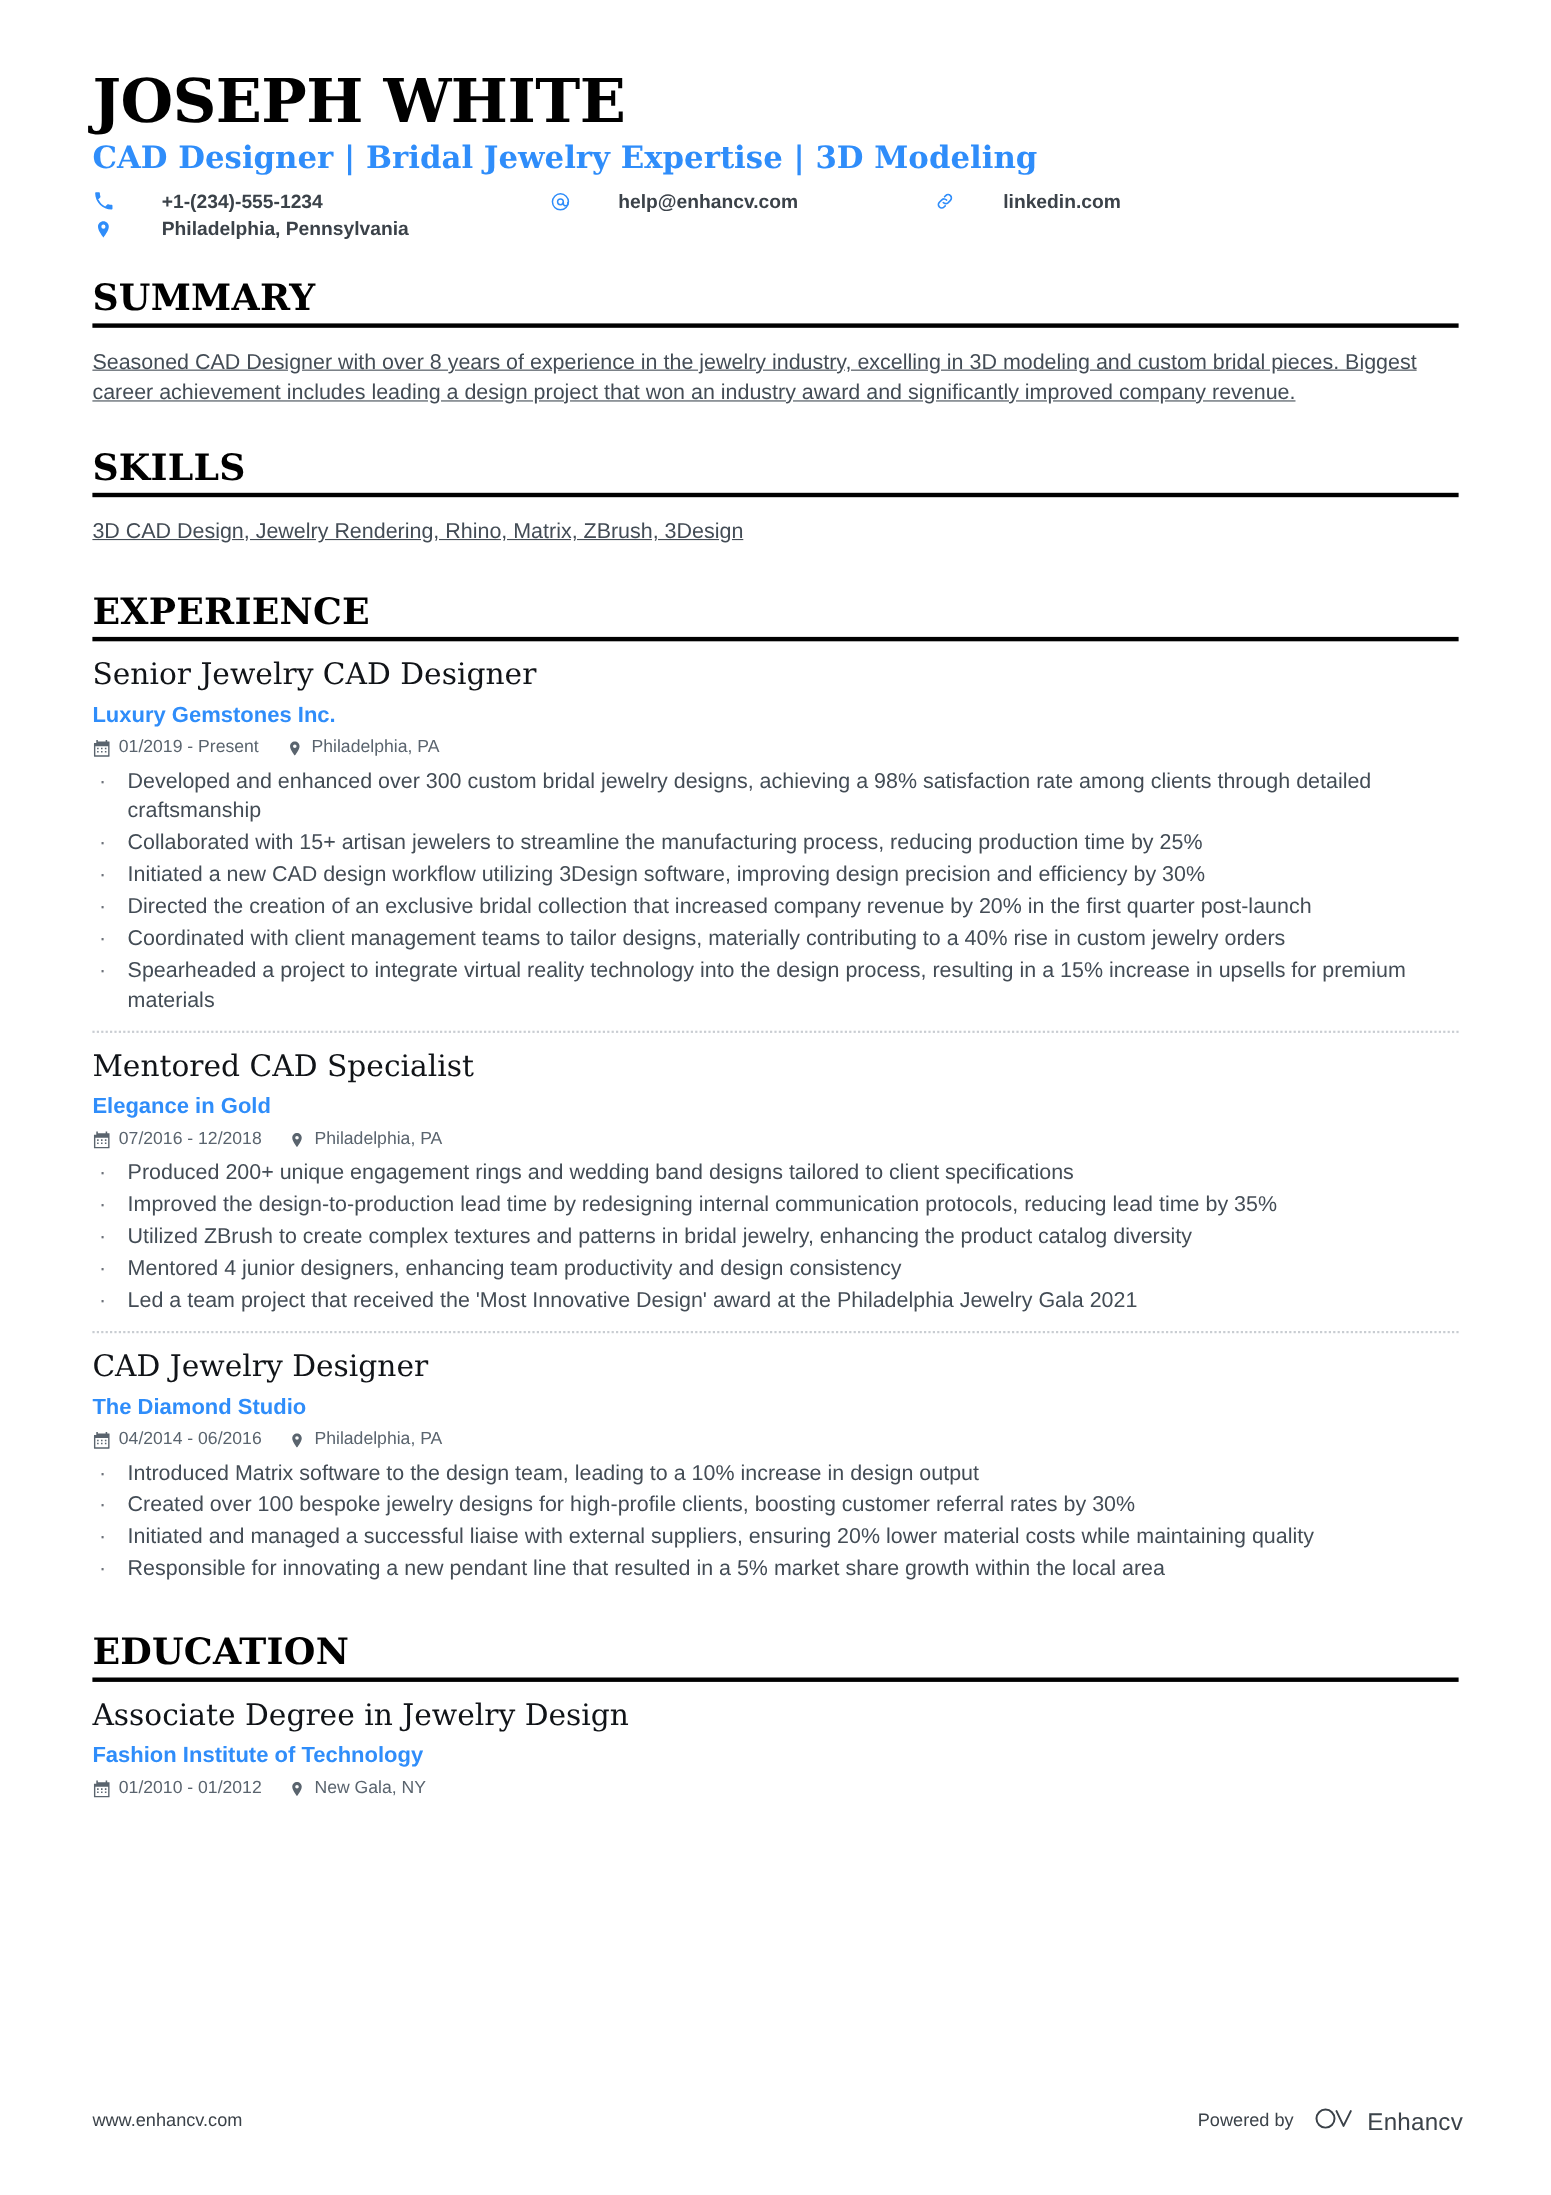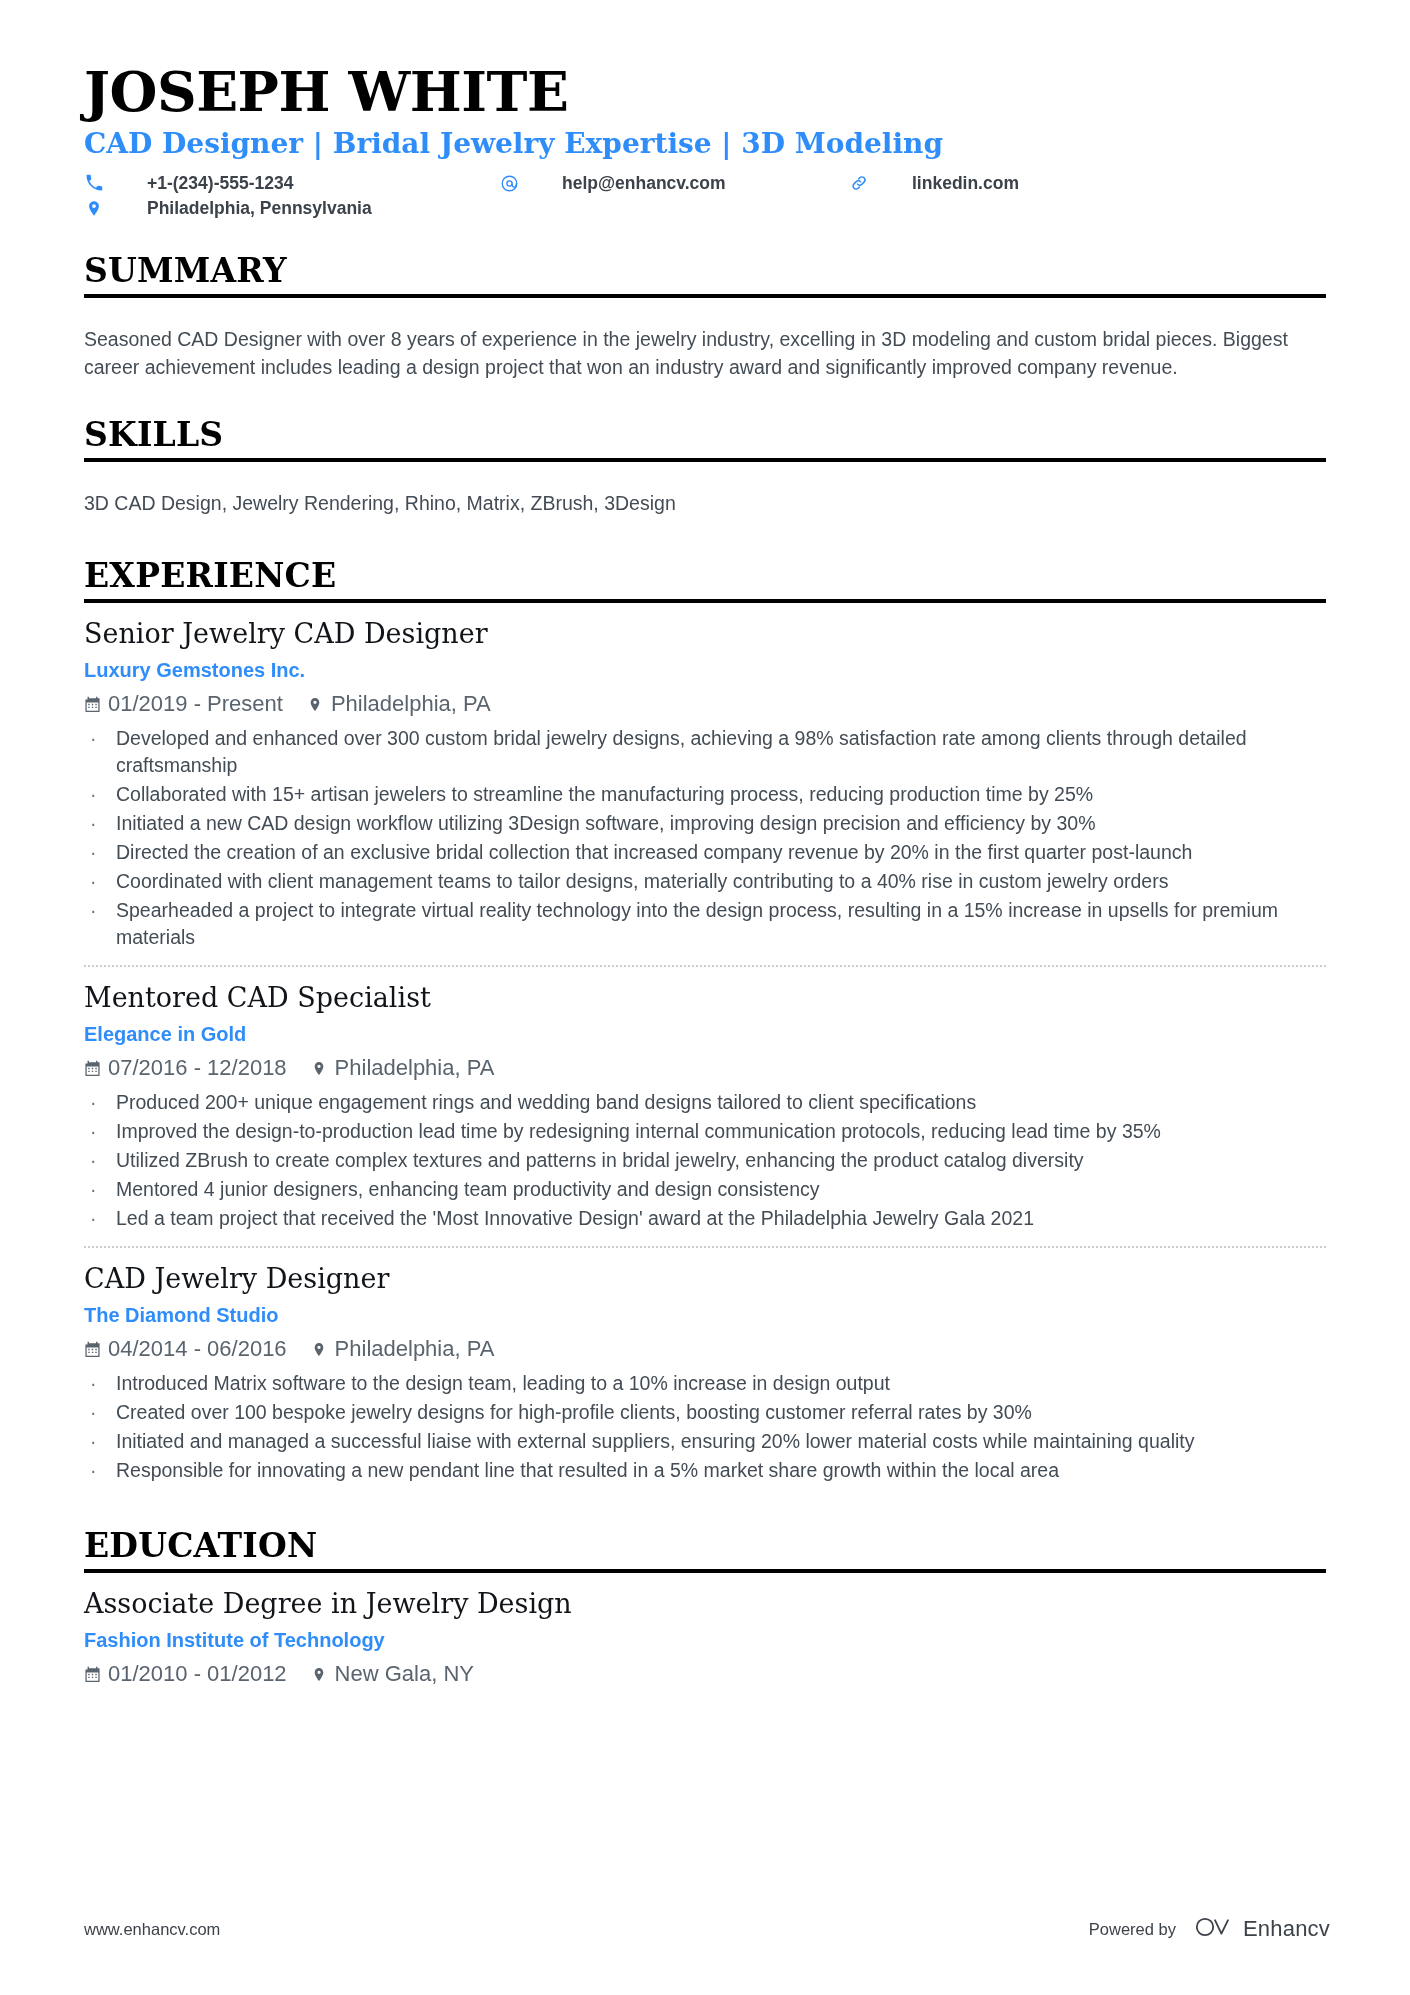--- a/index.html
+++ b/index.html
@@ -86,24 +86,25 @@
     letter-spacing: 0.2px;
     color: #000000;
     line-height: 1.12;
   }
   .section-rule {
     height: 4px;
     background: #000000;
     margin-top: 4px;
   }
   .section-body {
-    margin-top: 28px;
+    margin-top: 18px;
     font-size: 19.5px;
     line-height: 1.42;
     color: #434c55;
+    text-decoration: underline;
   }
   .summary-text { max-width: 1242px; }
 
   
   .entry { padding-top: 0; }
   .entry-divider {
     border-top: 2px dotted #c9cdd2;
     margin: 14px 0 0 0;
     height: 0;
   }
@@ -118,21 +119,21 @@
     font-size: 20px;
     font-weight: bold;
     color: #2f8dfa;
     margin-top: 7px;
     line-height: 1.25;
   }
   .entry-meta {
     display: flex;
     align-items: center;
     margin-top: 8px;
-    font-size: 22px;
+    font-size: 16px;
     color: #5a646e;
   }
   .meta-item {
     display: flex;
     align-items: center;
     margin-right: 24px;
     white-space: nowrap;
   }
   .meta-item .ico {
     display: inline-flex;

